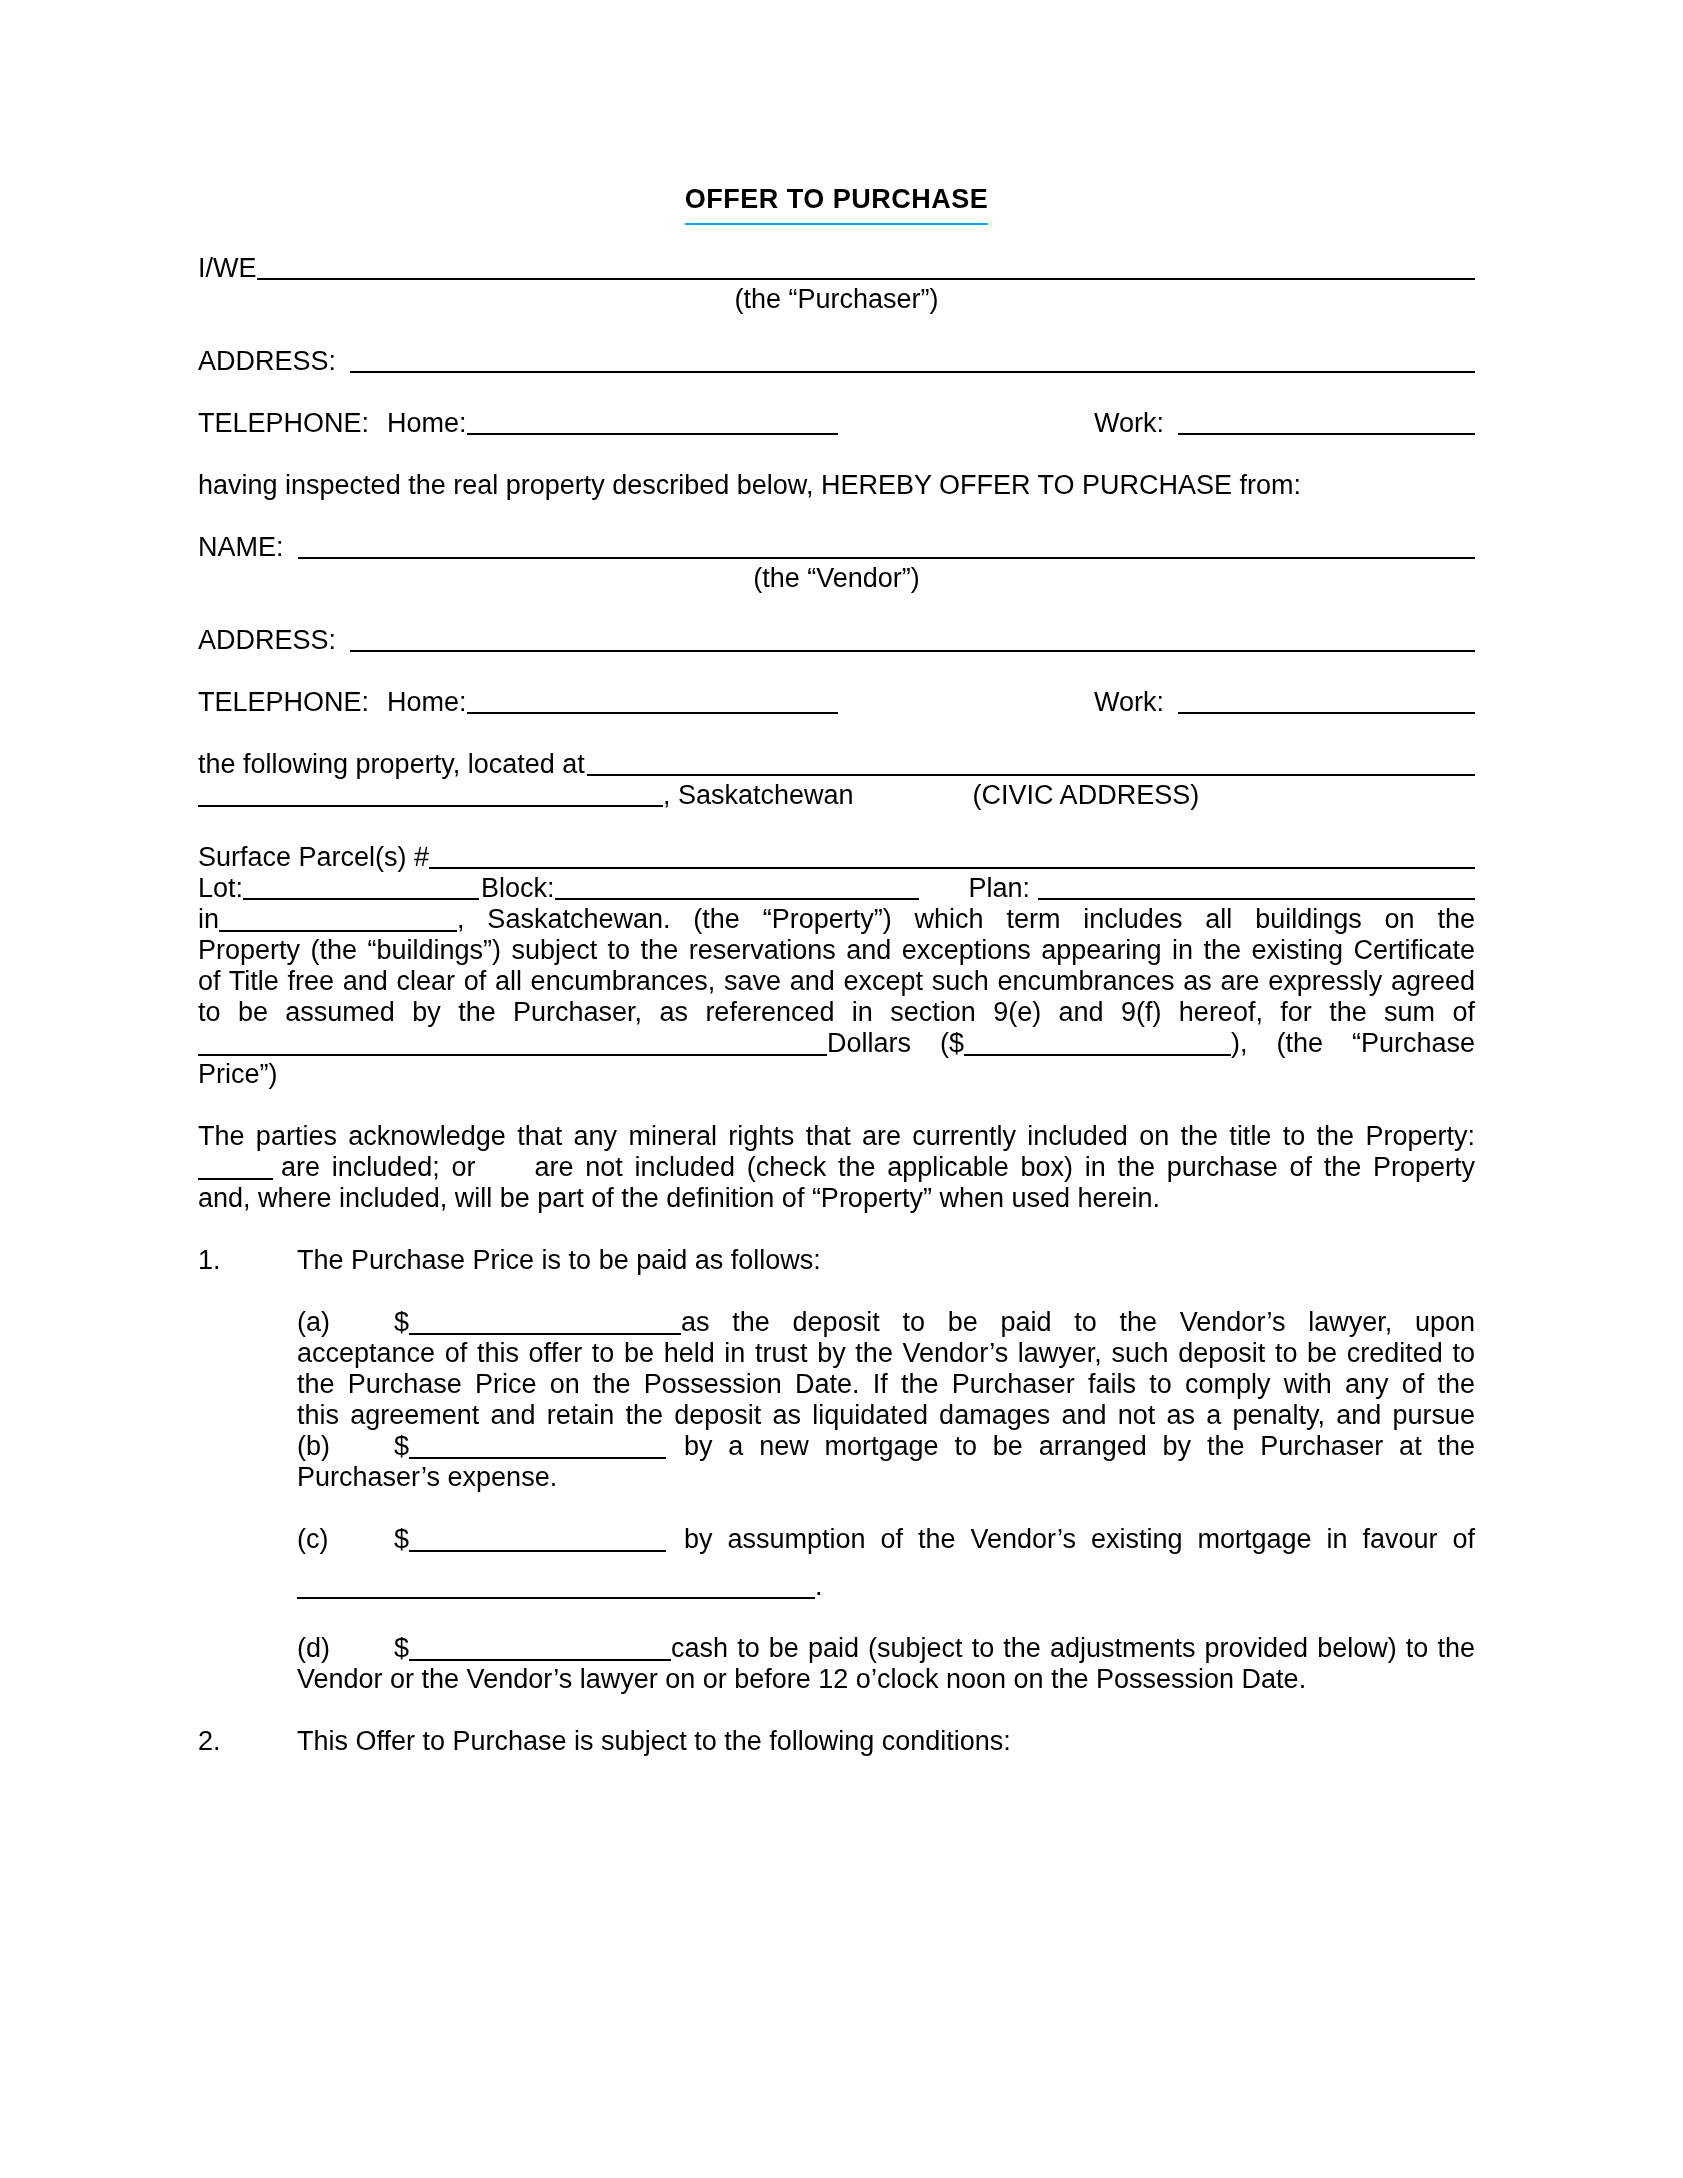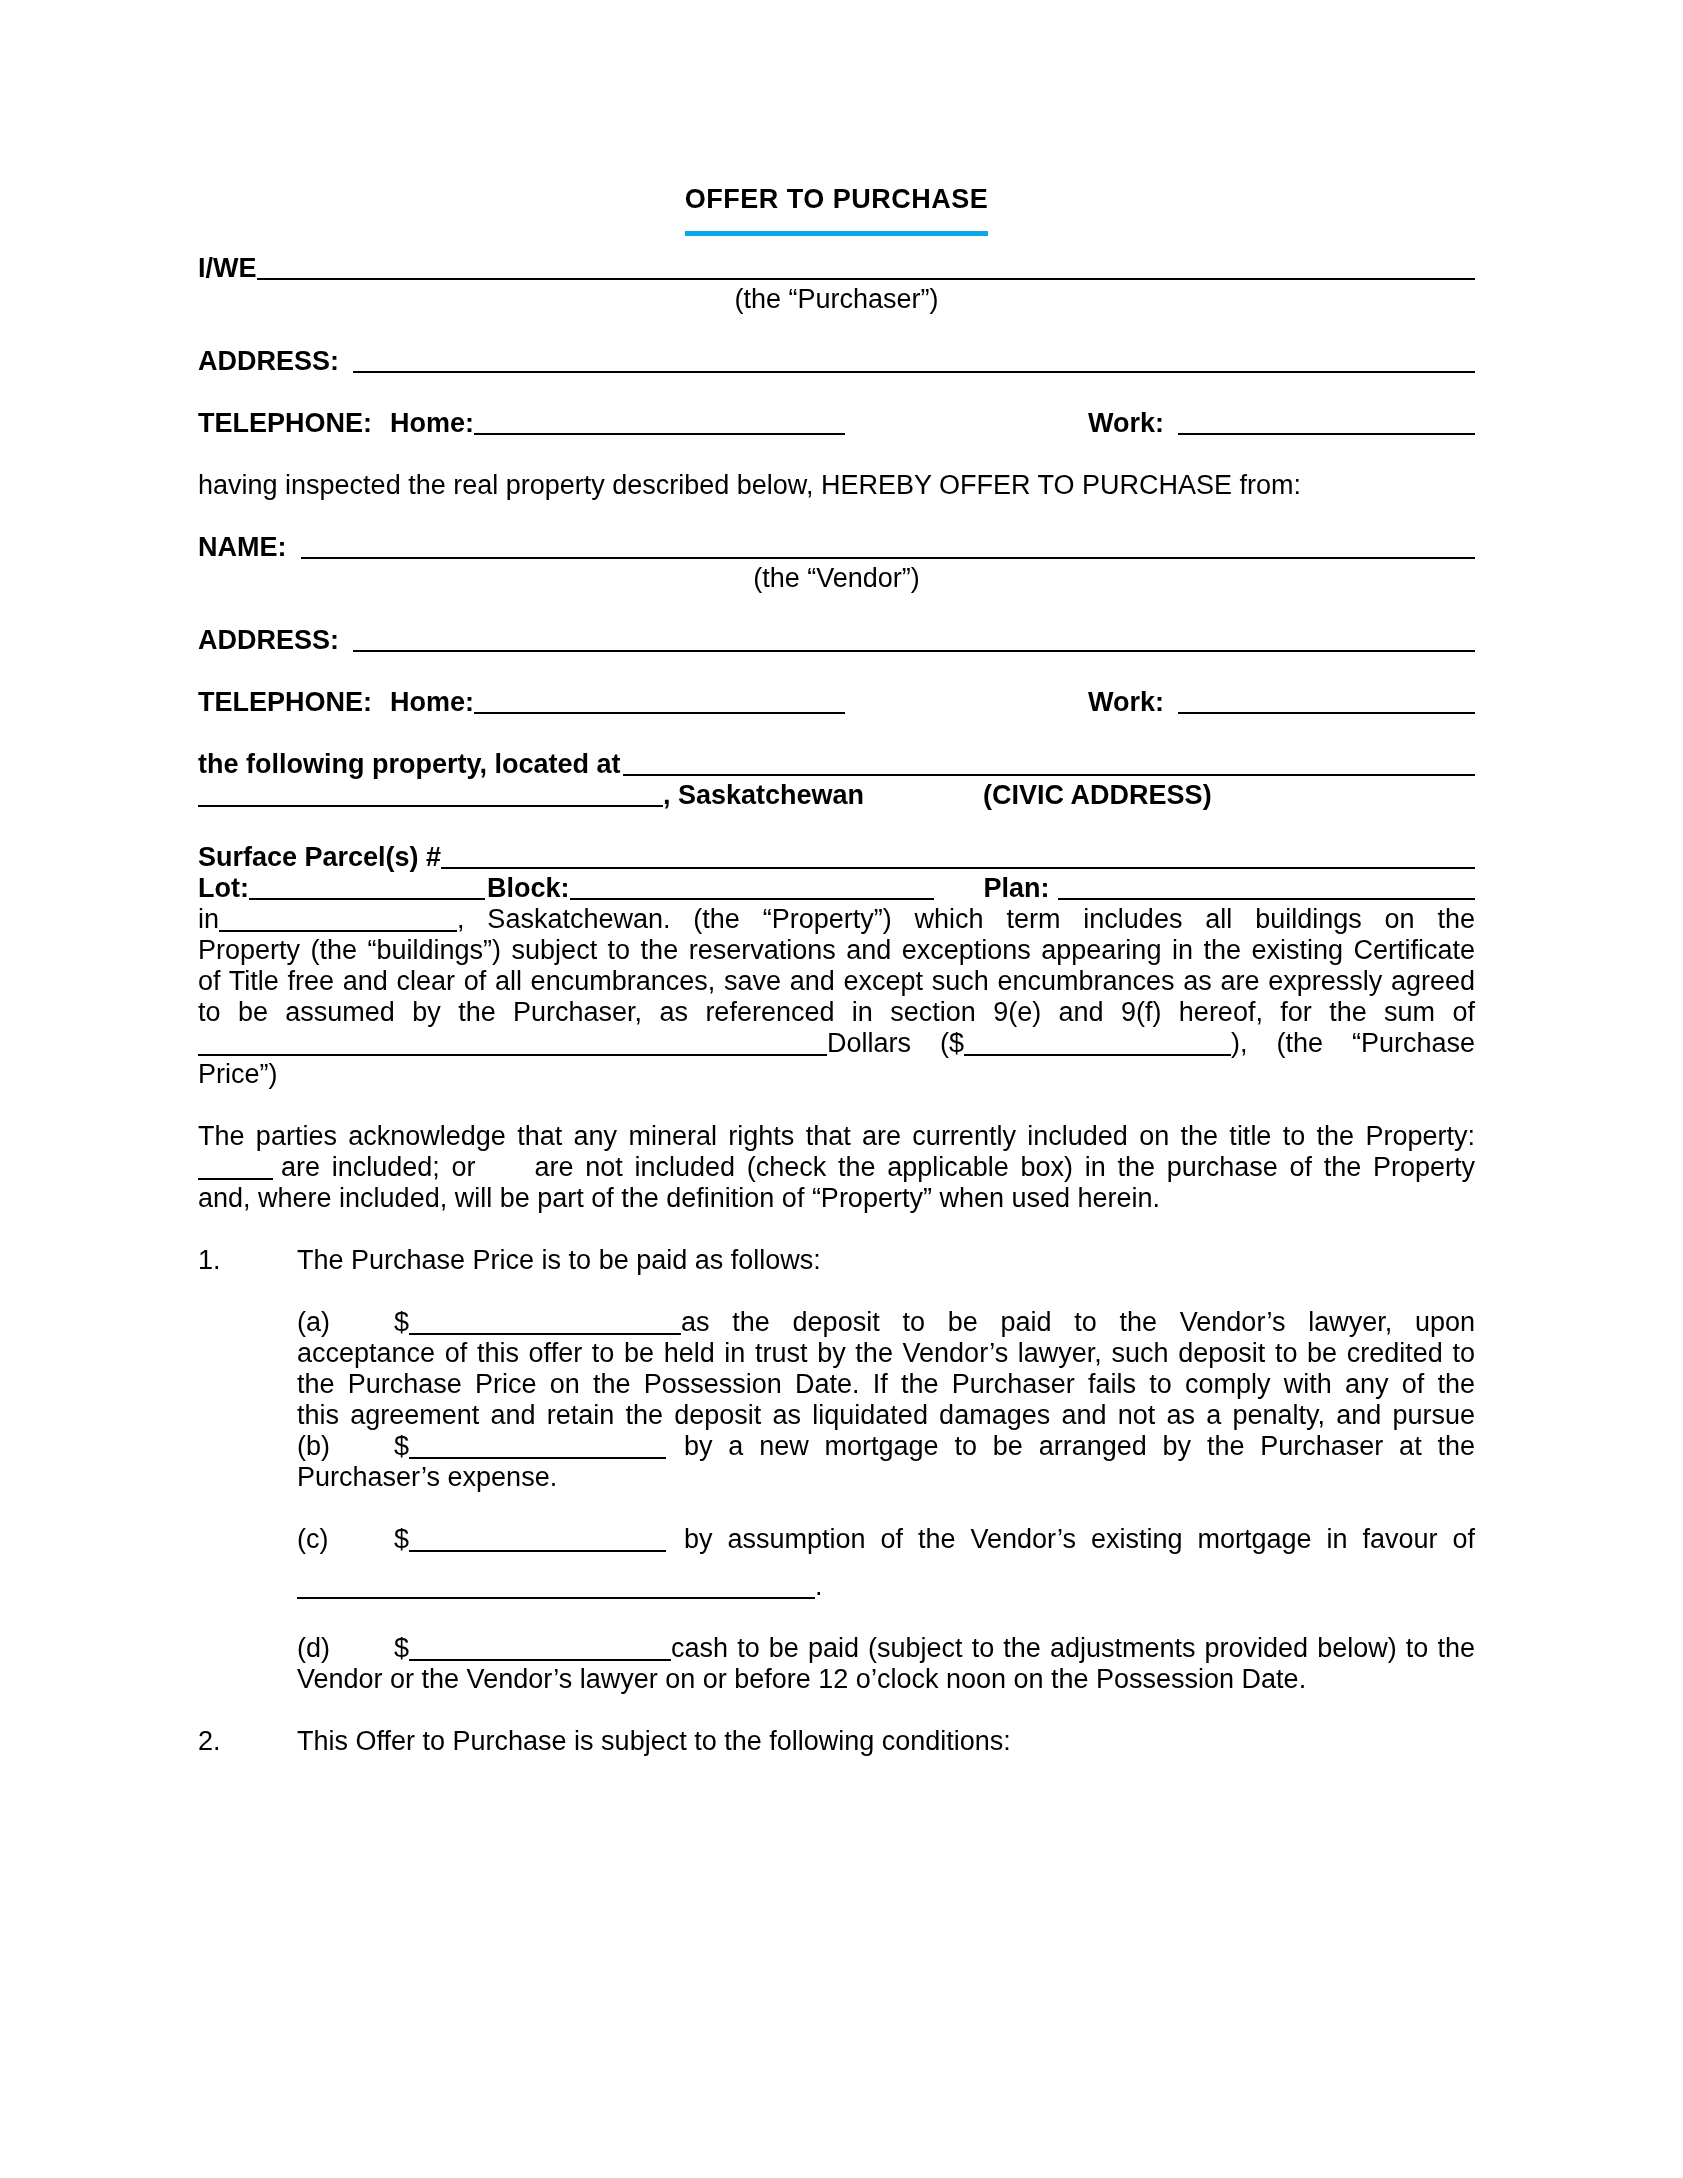--- a/index.html
+++ b/index.html
@@ -4,26 +4,26 @@
 <style>
   html,body { margin:0; padding:0; }
   body {
     width:1683px; height:2178px;
     background:#ffffff; color:#000000;
     font-family:"Liberation Sans","DejaVu Sans",sans-serif;
     font-size:27px;
   }
   .content { padding:184px 208px 0 198px; }
   .line { line-height:31px; min-height:31px; }
-  .row { display:flex;font-weight:bold; }
+  .row { display:flex; }
   .mb { margin-bottom:31px; }
   .mbt { margin-bottom:38px; }
   .mt16 { margin-top:16px; }
   .center { text-align:center; }
-  .title { font-weight:700; border-bottom:5px solid #0ea5e9; padding-bottom:17px; letter-spacing:0.5px; }
+  .title { font-weight:700; border-bottom:2px solid #0ea5e9; padding-bottom:9px; letter-spacing:0.5px; }
   
   .blank { border-bottom:2px solid #000; margin-bottom:4px; }
   .fill { flex:1; }
   
   .iblank { display:inline-block; height:0; border-bottom:2px solid #000; vertical-align:-4px; }
   .spacer { display:inline-block; height:0; }
   .jl { text-align:justify; text-align-last:justify; word-spacing:-1.5px; }
   .letter { display:inline-block; width:97px; }
   .num { display:inline-block; width:99px; }
   .indent { margin-left:99px; }

